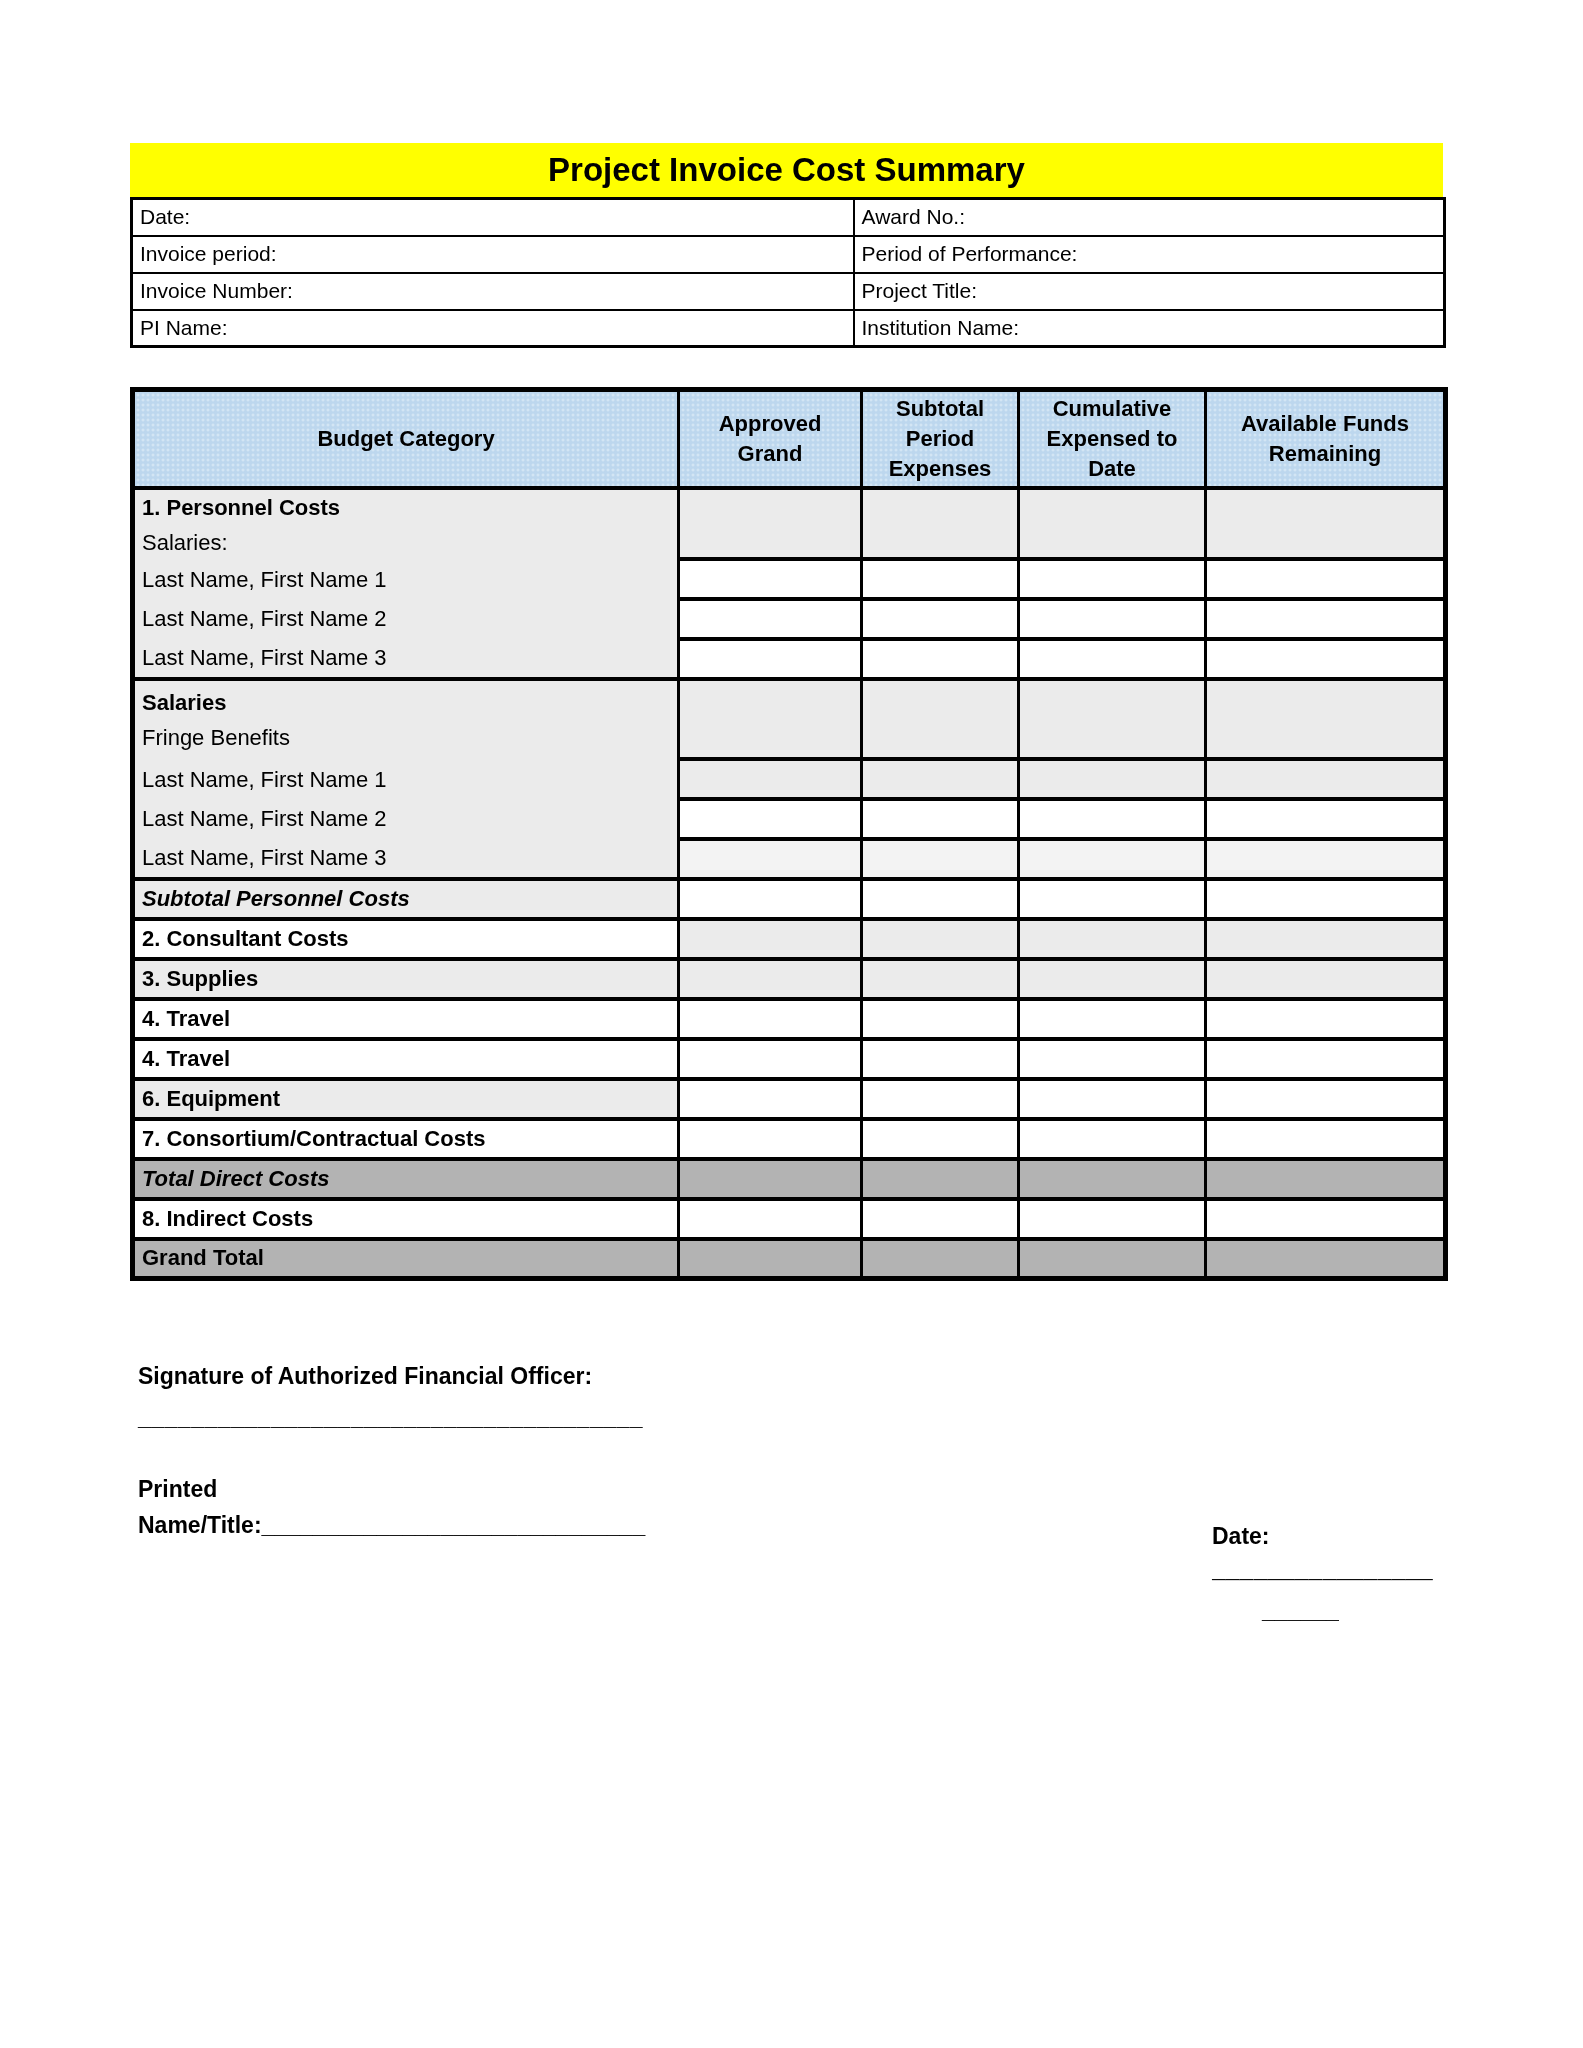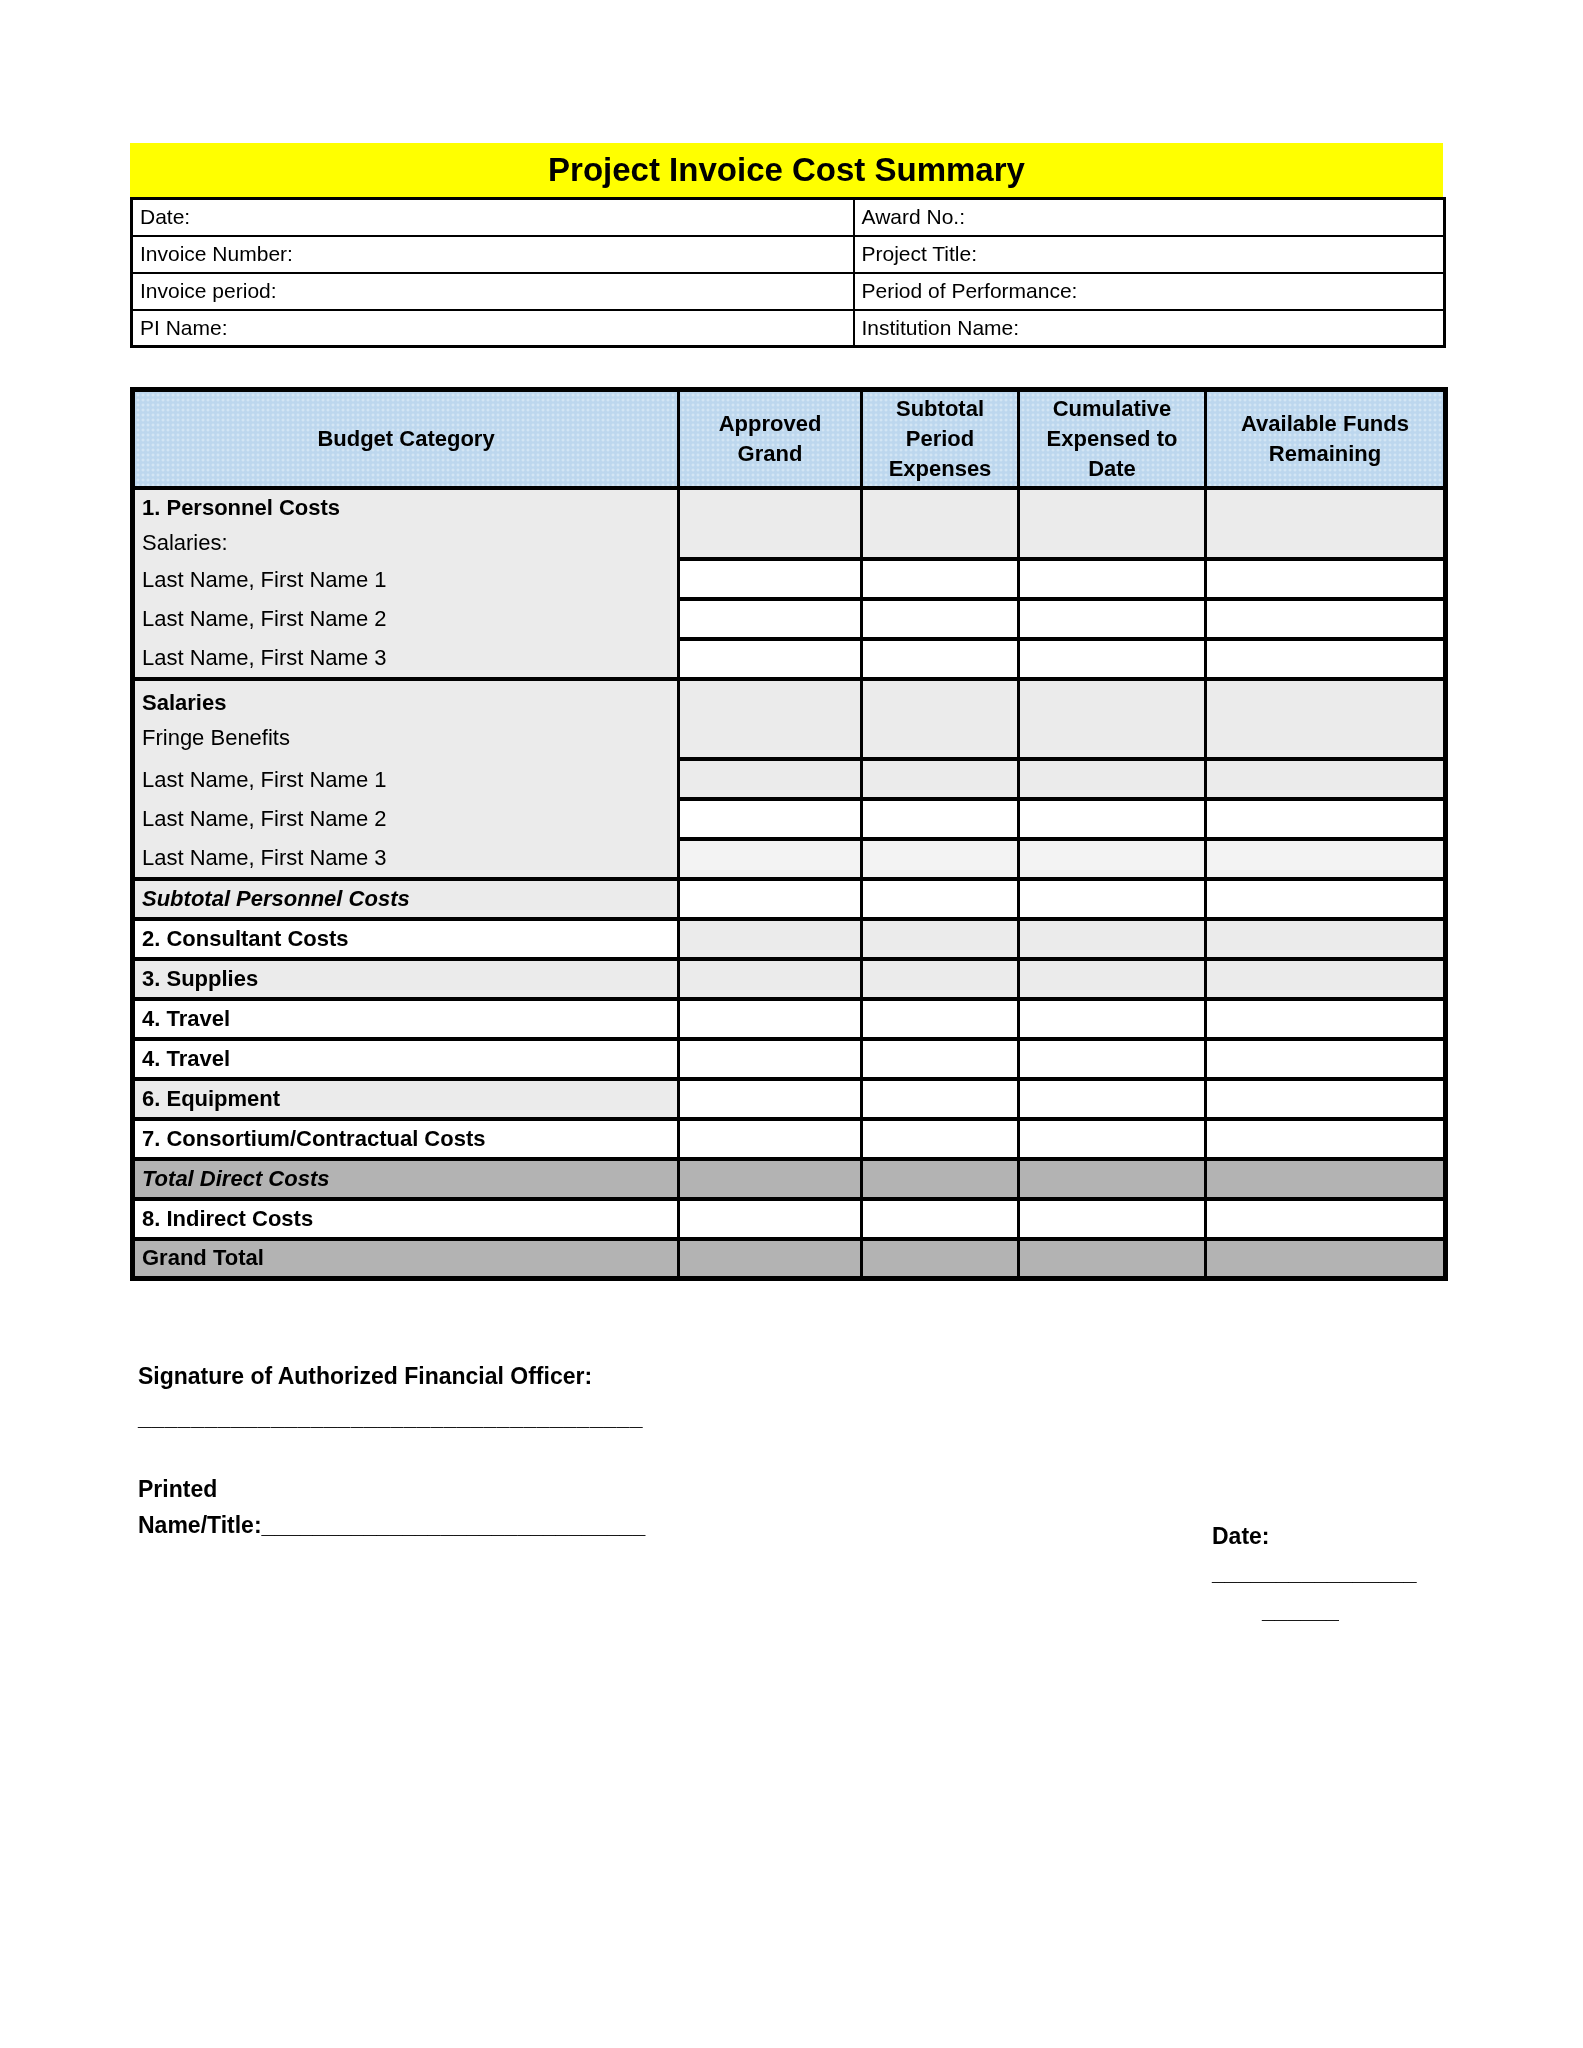--- a/index.html
+++ b/index.html
@@ -69,21 +69,21 @@
 
   
   .footer{position:relative;padding-left:8px;font-weight:bold;font-size:23px;}
   .cert{margin-top:36px;line-height:40px;width:1280px;}
   .sig-label{margin-top:82px;}
   .sig-line{margin-top:14px;letter-spacing:.5px;}
   .printed{margin-top:40px;line-height:36px;}
   .nameline{line-height:36px;}
   .nameline2{margin-top:26px;}
   .date-label{position:absolute;left:1082px;top:160px;}
-  .date-line1{position:absolute;left:1082px;top:196px;}
+  .date-line1{position:absolute;left:1082px;top:196px;font-family:Liberation Mono, monospace;}
   .date-line2{position:absolute;left:1132px;top:234px;}
 </style>
 </head>
 <body>
 
 <div class="page">
   <div class="content">
 
     <div class="title-bar">
       <span>Project Invoice Cost Summary</span>
@@ -93,26 +93,26 @@
       <colgroup>
           <col style="width:722px">
           <col style="width:591px">
         </colgroup>
       <tbody>
           <tr>
         <td><span>Date:</span></td>
         <td><span>Award No.:</span></td>
       </tr>
       <tr>
+        <td><span>Invoice period:</span></td>
+        <td><span>Period of Performance:</span></td>
+      </tr>
+      <tr>
         <td><span>Invoice Number:</span></td>
         <td><span>Project Title:</span></td>
-      </tr>
-      <tr>
-        <td><span>Invoice period:</span></td>
-        <td><span>Period of Performance:</span></td>
       </tr>
       <tr>
         <td><span>PI Name:</span></td>
         <td><span>Institution Name:</span></td>
       </tr>
     </tbody>
       </table>
 
     <table class="budget-table">
       <colgroup>

